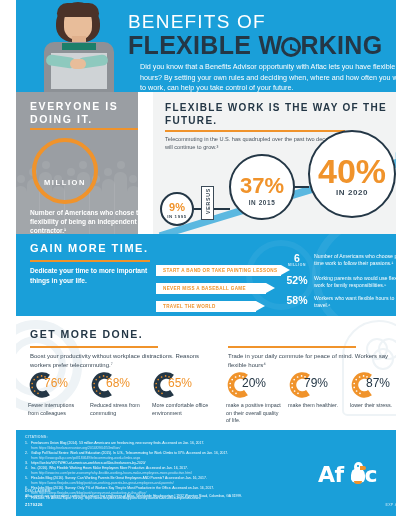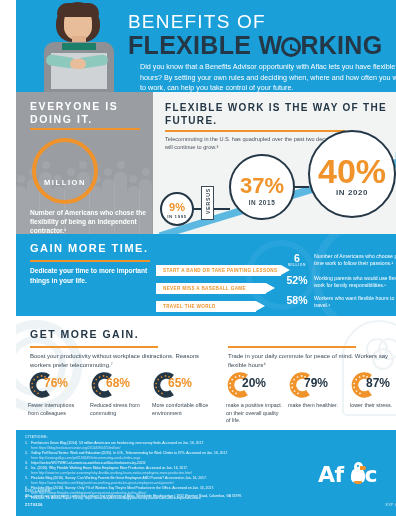--- a/index.html
+++ b/index.html
@@ -84,21 +84,21 @@
     background:#243746; border-radius:1px; transform:rotate(18deg); transform-origin:left center;
   }
   .head-sub{
     position:absolute; left:124px; top:62px; width:272px;
     font-size:7.2px; line-height:10.5px; color:#ffffff;
   }
 
   
   .sec2{ position:absolute; left:0; top:92px; width:396px; height:142px; }
   .sec2-left{
-    position:absolute; left:0; top:0; width:137px; height:142px; background:#9a9ea3;
+    position:absolute; left:0; top:0; width:122px; height:142px; background:#9a9ea3;
     overflow:hidden;
   }
   .crowd{ position:absolute; left:0; top:38px; width:137px; height:104px; }
   .crowd i{
     position:absolute; bottom:0; width:13px; height:56px;
     background:rgba(255,255,255,0.085); border-radius:6px 6px 0 0;
   }
   .crowd i:before{
     content:""; position:absolute; left:2.5px; top:-11px; width:8px; height:8px;
     border-radius:50%; background:rgba(255,255,255,0.085);
@@ -259,21 +259,21 @@
   .gi{ position:absolute; top:0; width:60px; }
   .gi:nth-child(1){ left:0; }
   .gi:nth-child(2){ left:62px; }
   .gi:nth-child(3){ left:124px; }
   .arc{
     position:absolute; left:0; top:0; width:26px; height:26px;
   }
   .arc svg{ display:block; }
   .gpct{
     position:absolute; left:16px; top:4px;
-    font-size:12px; font-weight:bold; line-height:14px;
+    font-size:12px; font-weight:normal; line-height:14px;
   }
   .dk .gpct{ color:#f0932b; }
   .og .gpct{ color:#243746; }
   .glabel{
     position:absolute; left:0; top:30px; width:58px;
     font-size:5.4px; line-height:7.6px; color:#3b4a57;
   }
 
   
   .footer{
@@ -439,21 +439,21 @@
   <div class="statrow s3">
     <div class="num">58%</div>
     <div class="txt">Workers who want flexible hours to travel.⁶</div>
   </div>
 
   <div class="sec4">
 
     <div class="half half-l">
       <div class="wm-gear"></div>
       <div class="wm-gear2"></div>
-      <h2>GET MORE GAIN.</h2>
+      <h2>GET MORE DONE.</h2>
       <div class="rule"></div>
       <p class="sub">Boost your productivity without workplace distractions. Reasons workers prefer telecommuting.⁷</p>
       <div class="gauges">
         <div class="gi dk">
           <div class="arc">
             <svg width="26" height="26" viewBox="0 0 26 26">
               <path d="M20 5.3 A9.5 9.5 0 1 0 20 20.7" fill="none" stroke="#243746" stroke-width="6.5" stroke-linecap="butt"></path>
               <circle cx="6.2" cy="7.6" r="0.85" fill="#f0932b"></circle>
               <circle cx="4.2" cy="11.5" r="0.85" fill="#f0932b"></circle>
               <circle cx="4.2" cy="15.4" r="0.85" fill="#f0932b"></circle>

